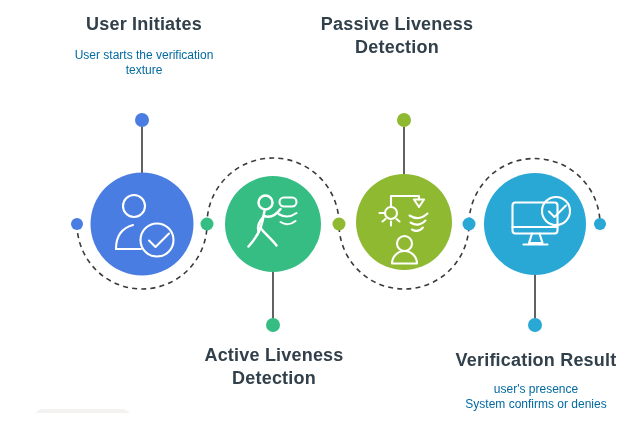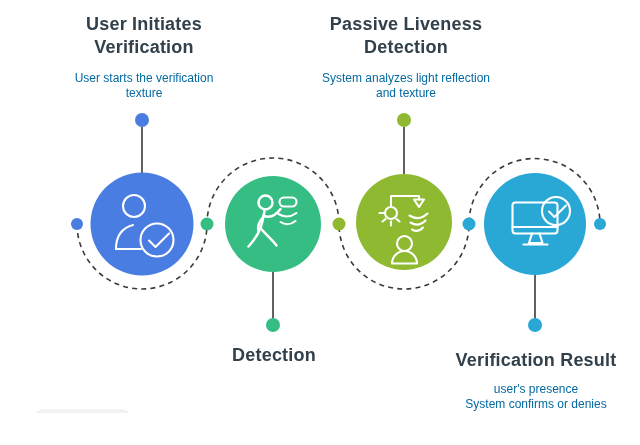--- a/index.html
+++ b/index.html
@@ -21,41 +21,37 @@
   .wm-strip { position:absolute; left:18px; top:435px; width:76px; height:10px; background:#e9e7e4; border-radius:4px; }
 </style>
 </head>
 <body>
 
 <div class="canvas">
 
   <div class="step-label" id="label1" style="left:23px; top:13px;">
     <div class="title">
       <span>User Initiates</span>
-      <span>Verification</span>
     </div>
     <div class="subtitle">
       <span>User starts the verification</span>
       <span>texture</span>
     </div>
   </div>
 
-  <div class="step-label" id="label3" style="left:285px; top:13px;">
+  <div class="step-label" id="label3" style="left:276px; top:13px;">
     <div class="title">
       <span>Passive Liveness</span>
       <span>Detection</span>
-    </div>
-    <div class="subtitle">
-      <span>System analyzes light reflection</span>
-      <span>and texture</span>
     </div>
   </div>
 
   <div class="step-label" id="label2" style="left:153px; top:344px;">
     <div class="title">
+      <span>Active Liveness</span>
       <span>Detection</span>
     </div>
   </div>
 
   <div class="step-label" id="label4" style="left:415px; top:349px;">
     <div class="title">
       <span>Verification Result</span>
     </div>
     <div class="subtitle">
       <span>user's presence</span>

